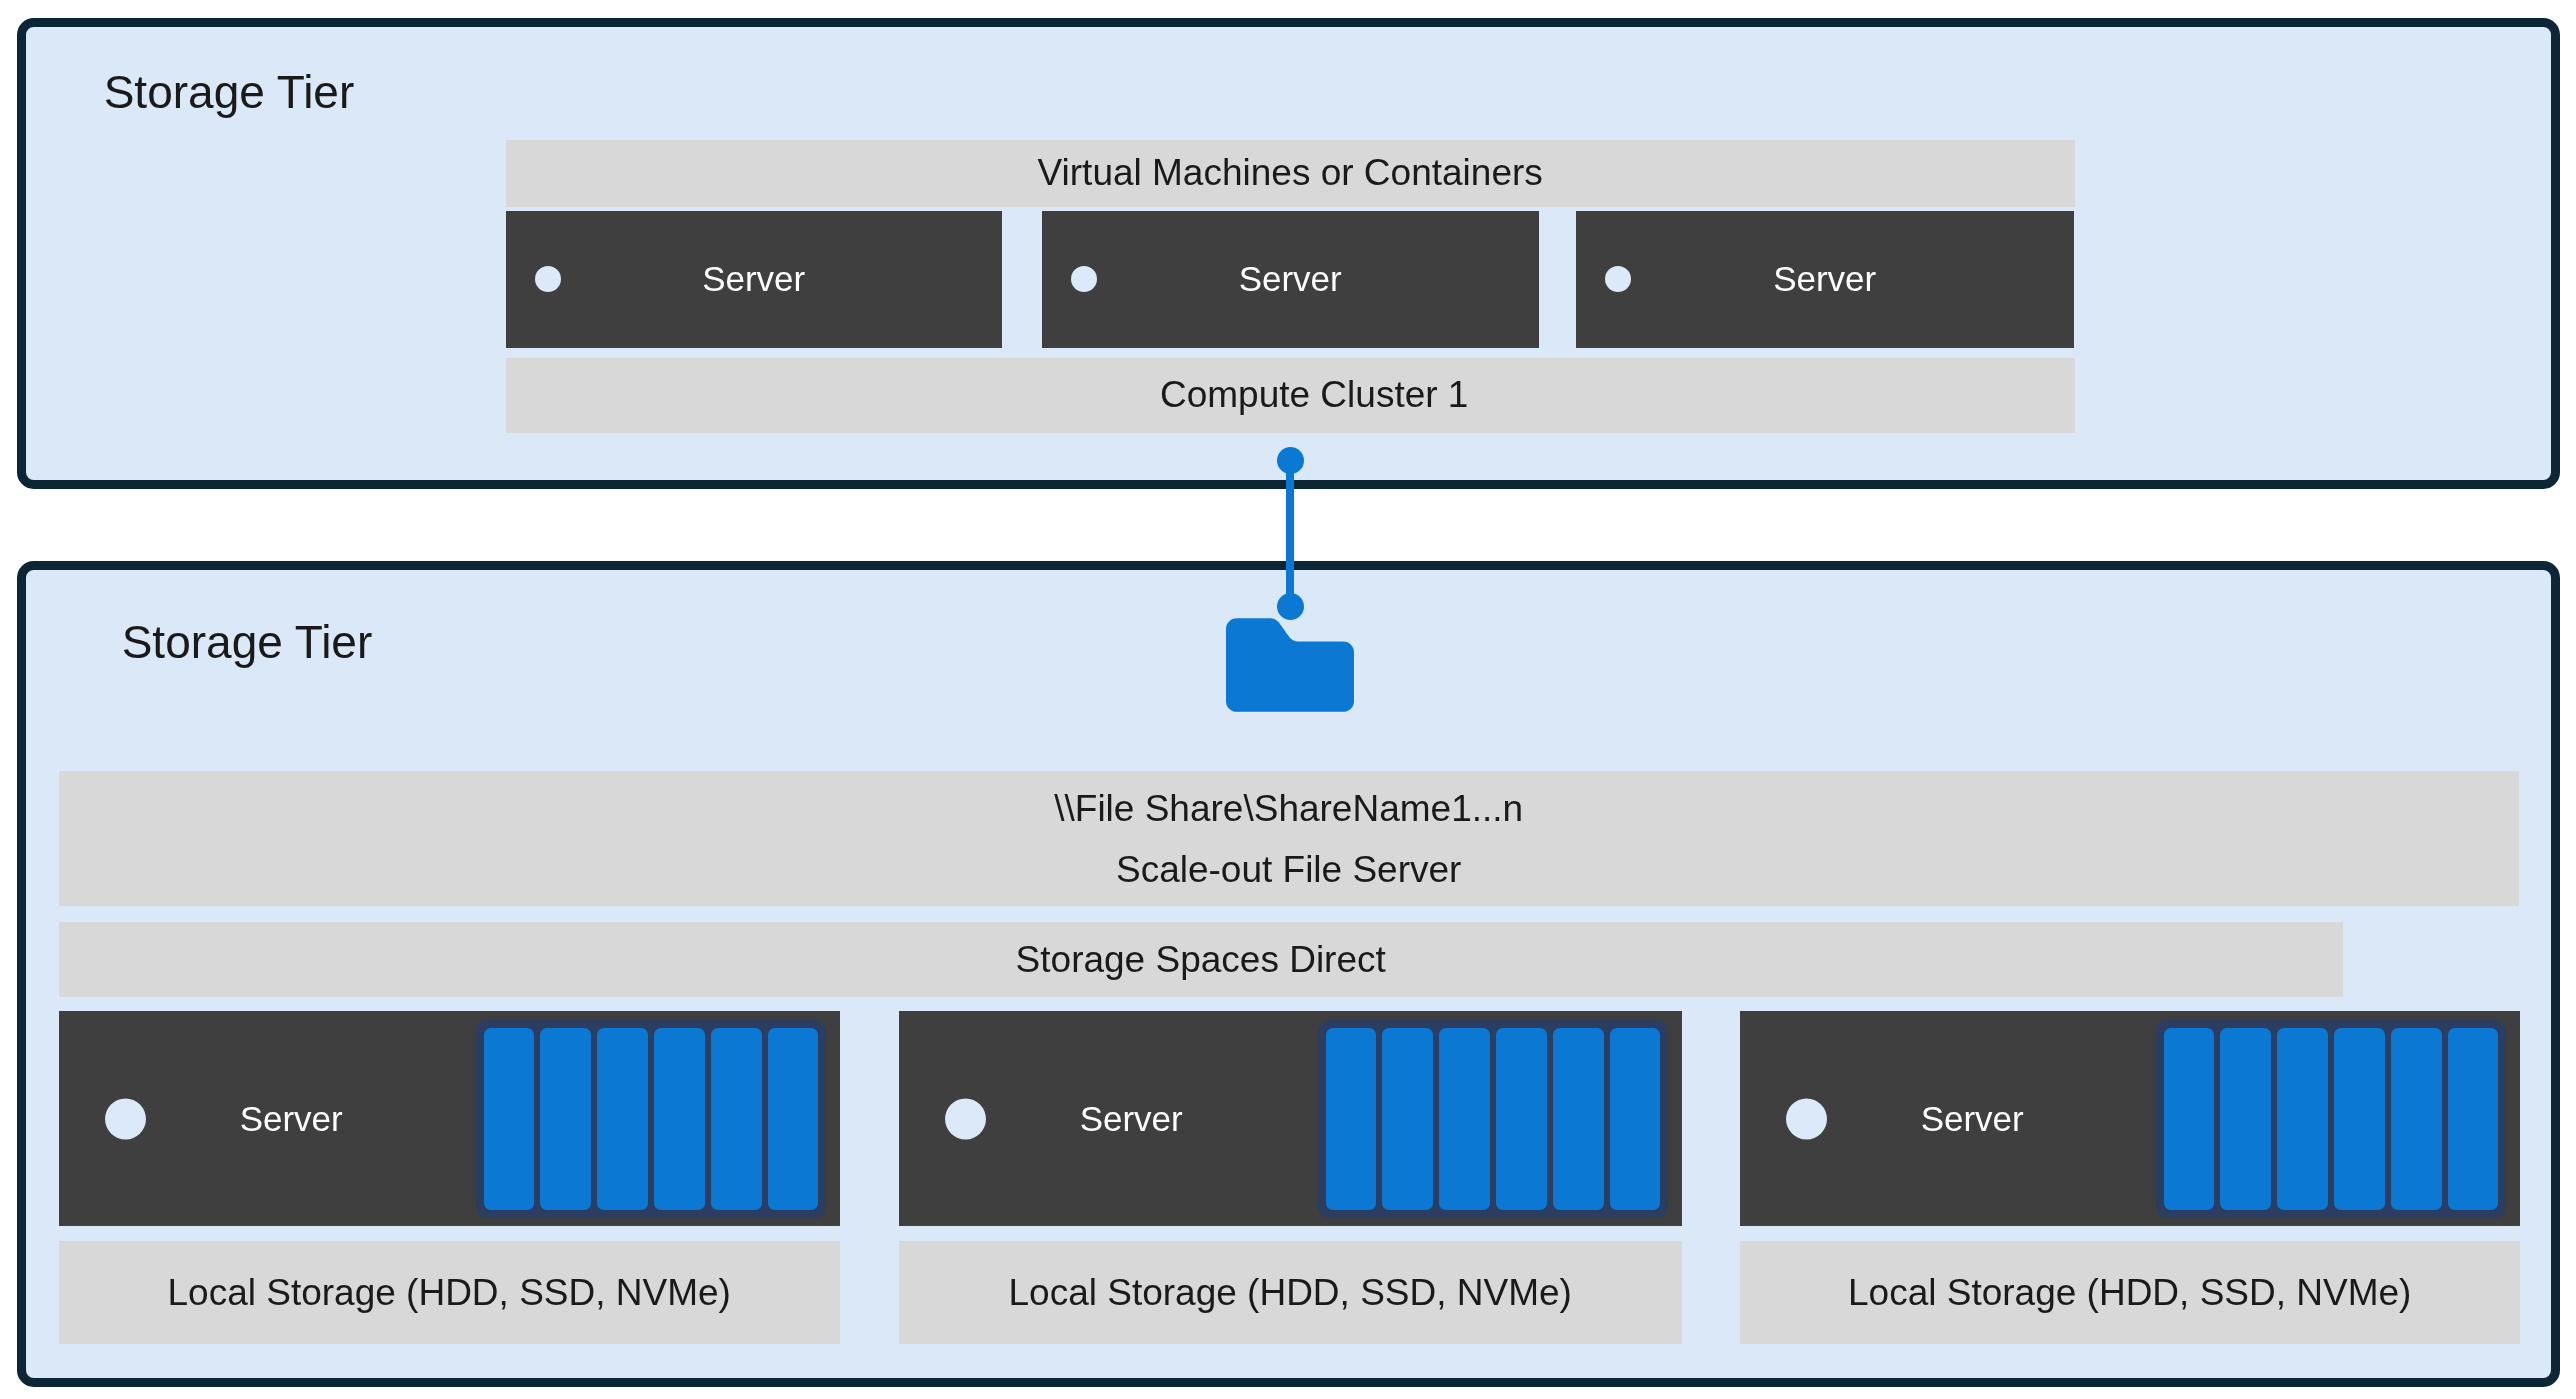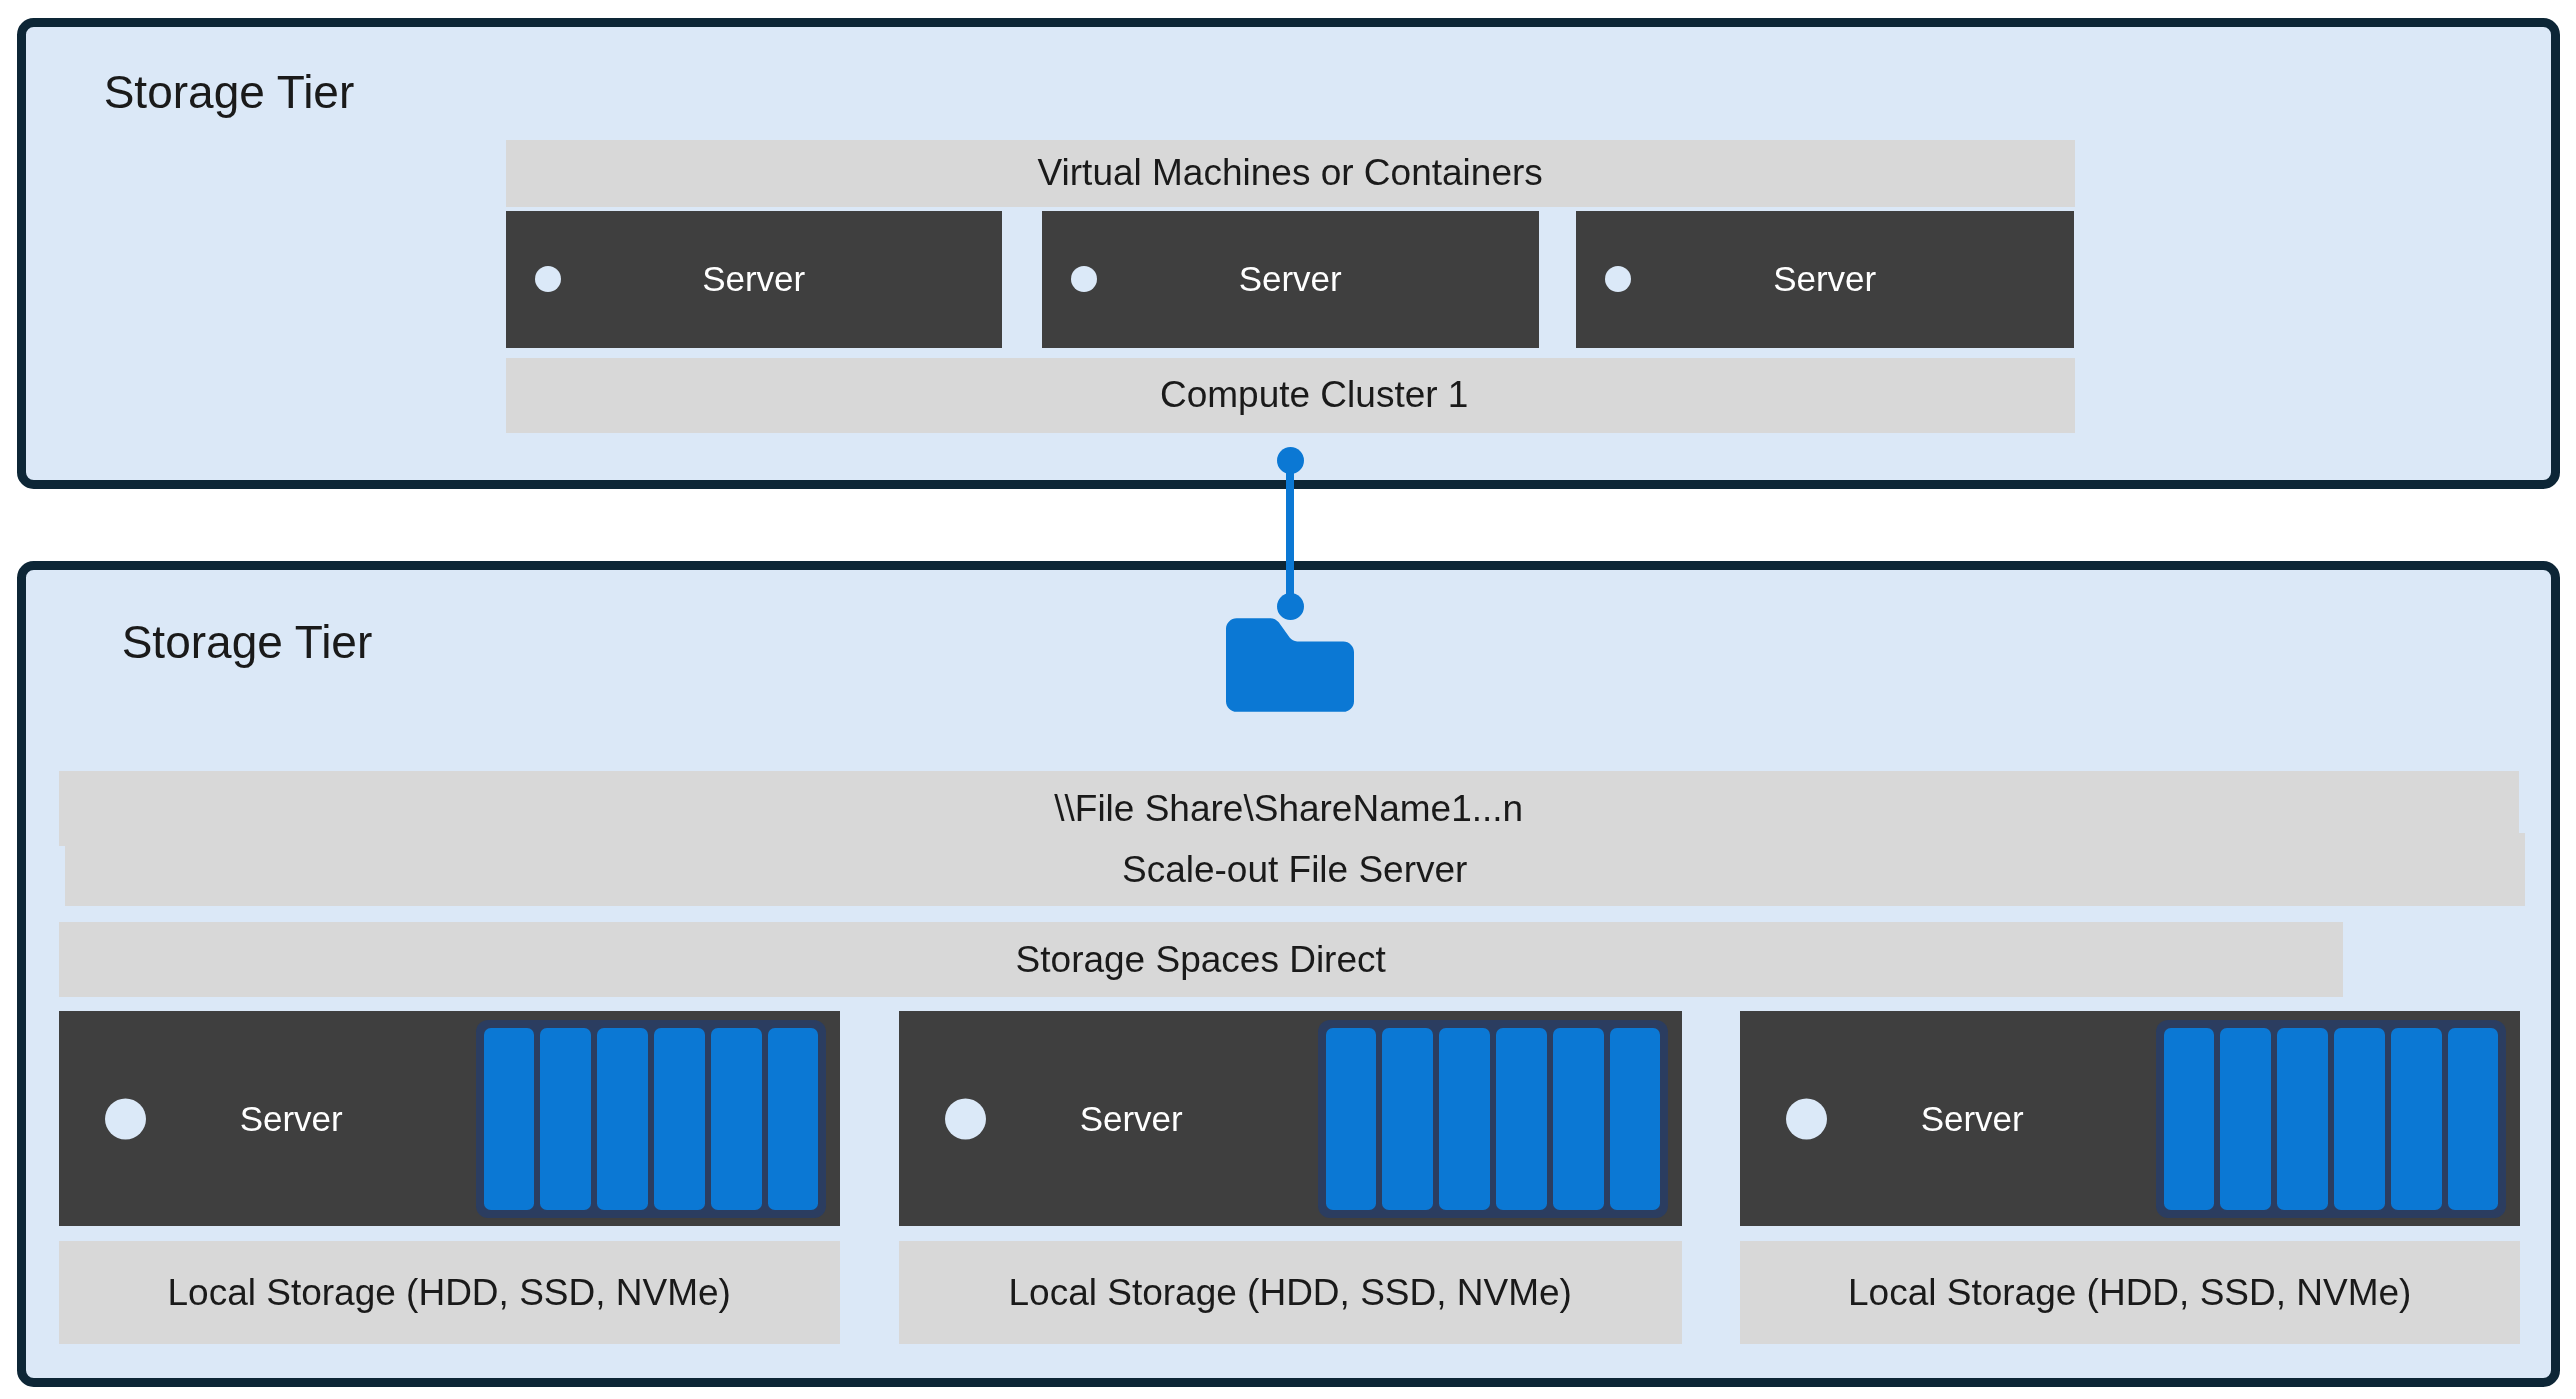--- a/index.html
+++ b/index.html
@@ -101,21 +101,21 @@
   #connector-dot-top{left:1277px;top:447px;}
   #connector-dot-bottom{left:1277px;top:593px;}
   #folder-icon{
     position:absolute;
     left:1226px;top:618px;
     width:128px;height:94px;
     z-index:9;
   }
   
   #file-share-bar{left:33px;top:173px;width:2460px;height:75px;margin-top:28px;}
-  #sofs-bar{left:39px;top:263px;width:2460px;height:73px;}
+  #sofs-bar{left:33px;top:263px;width:2460px;height:73px;}
   #s2d-bar{left:33px;top:352px;width:2284px;height:75px;}
   .storage-node{
     position:absolute;
     top:441px;
     height:215px;
     background:var(--box_dark);
   }
   #storage-node-1{left:33px;width:781px;}
   #storage-node-2{left:873px;width:783px;}
   #storage-node-3{left:1714px;width:780px;}

